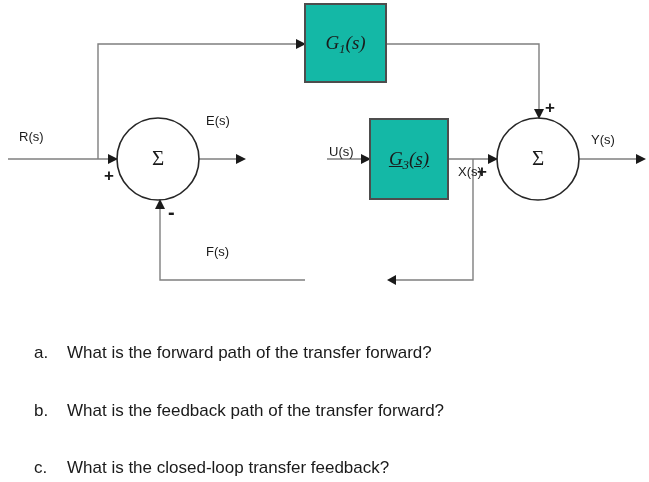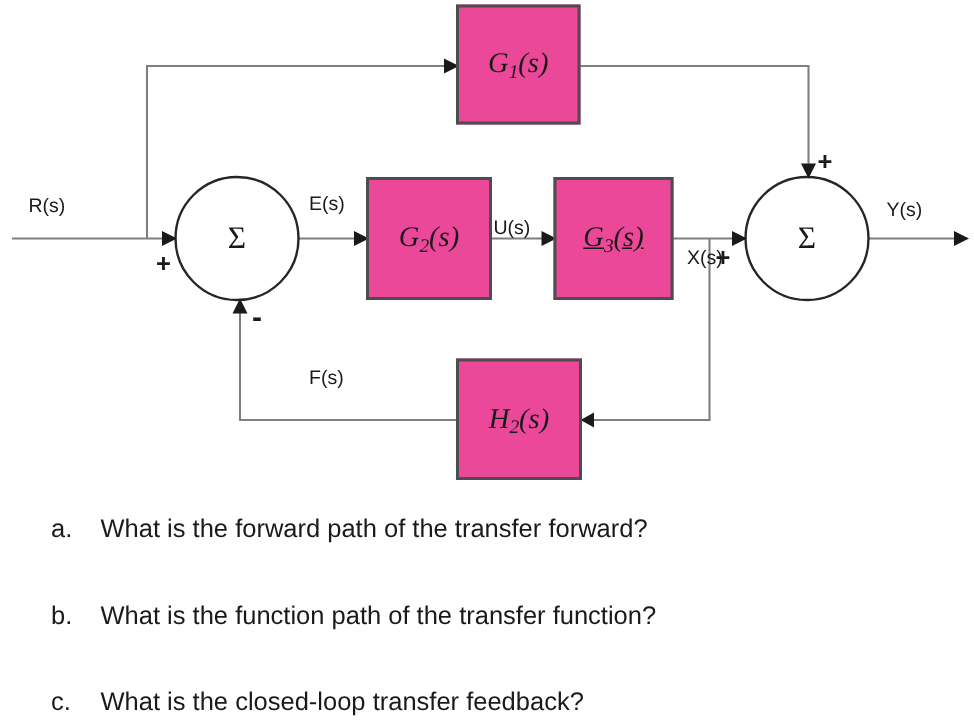--- a/index.html
+++ b/index.html
@@ -3,21 +3,21 @@
 <meta charset="utf-8">
 <style>
   html,body{margin:0;padding:0;background:#fff;}
   .page{
     position:relative;width:649px;height:482px;background:#ffffff;
     font-family:"Liberation Sans",sans-serif;color:#000;overflow:hidden;
   }
   .diagram{position:absolute;left:0;top:0;width:649px;height:335px;}
   .wires{position:absolute;left:0;top:0;width:649px;height:335px;}
   .block{
-    position:absolute;box-sizing:border-box;border:2px solid #4d4d4d;background:#ec4899;
+    position:absolute;box-sizing:border-box;border:2px solid #4d4d4d;background:#14b8a6;
     display:flex;align-items:center;justify-content:center;
     font-family:"Liberation Serif",serif;font-style:italic;font-size:19px;color:#1a1a1a;
   }
   .block sub{font-size:0.68em;font-style:italic;vertical-align:-0.3em;line-height:0;}
   .sigma{
     position:absolute;width:60px;text-align:center;
     font-family:"Liberation Serif",serif;font-size:21px;color:#1a1a1a;line-height:1;
   }
   .siglabel{
     position:absolute;font-size:13px;color:#1a1a1a;white-space:nowrap;line-height:1.1;
@@ -60,54 +60,48 @@
       <polygon points="361,154 371,159 361,164" fill="#1a1a1a"></polygon>
       <polygon points="488,154 498,159 488,164" fill="#1a1a1a"></polygon>
       <polygon points="396,275 387,280 396,285" fill="#1a1a1a"></polygon>
       <polygon points="155,209 165,209 160,199" fill="#1a1a1a"></polygon>
       <polygon points="636,154 646,159 636,164" fill="#1a1a1a"></polygon>
     </svg>
 
     <div class="block" style="left:304px;top:3px;width:83px;height:80px;">
       <span><span>G</span><sub>1</sub><span>(s)</span></span>
     </div>
-    <div class="block" style="left:244px;top:118px;width:84px;height:82px;">
-      <span><span>G</span><sub>2</sub><span>(s)</span></span>
-    </div>
     <div class="block" style="left:369px;top:118px;width:80px;height:82px;text-decoration:underline;">
       <span><span>G</span><sub>3</sub><span>(s)</span></span>
-    </div>
-    <div class="block" style="left:304px;top:239px;width:84px;height:81px;">
-      <span><span>H</span><sub>2</sub><span>(s)</span></span>
     </div>
 
     <div class="sigma" style="left:128px;top:148px;">Σ</div>
     <div class="sigma" style="left:508px;top:148px;">Σ</div>
 
     <div class="siglabel" style="left:19px;top:130px;">R(s)</div>
-    <div class="siglabel" style="left:206px;top:129px;">E(s)</div>
+    <div class="siglabel" style="left:206px;top:114px;">E(s)</div>
     <div class="siglabel" style="left:329px;top:145px;">U(s)</div>
     <div class="siglabel" style="left:458px;top:130px;margin-top:35px;">X(s)</div>
     <div class="siglabel" style="left:591px;top:133px;">Y(s)</div>
     <div class="siglabel" style="left:206px;top:245px;">F(s)</div>
 
     <div class="sign" style="left:104px;top:167px;">+</div>
     <div class="sign" style="left:168px;top:202px;font-size:20px;">-</div>
     <div class="sign" style="left:545px;top:99px;">+</div>
     <div class="sign" style="left:477px;top:163px;">+</div>
   </div>
 
   <div class="questions">
     <div class="qrow qrow-a">
       <span class="qlabel">a.</span>
       <span>What is the forward path of the transfer forward?</span>
     </div>
     <div class="qrow qrow-b">
       <span class="qlabel">b.</span>
-      <span>What is the function path of the transfer function?</span>
+      <span>What is the feedback path of the transfer forward?</span>
     </div>
     <div class="qrow qrow-c">
       <span class="qlabel">c.</span>
       <span>What is the closed-loop transfer feedback?</span>
     </div>
   </div>
 
 </div>
 
 </body></html>

